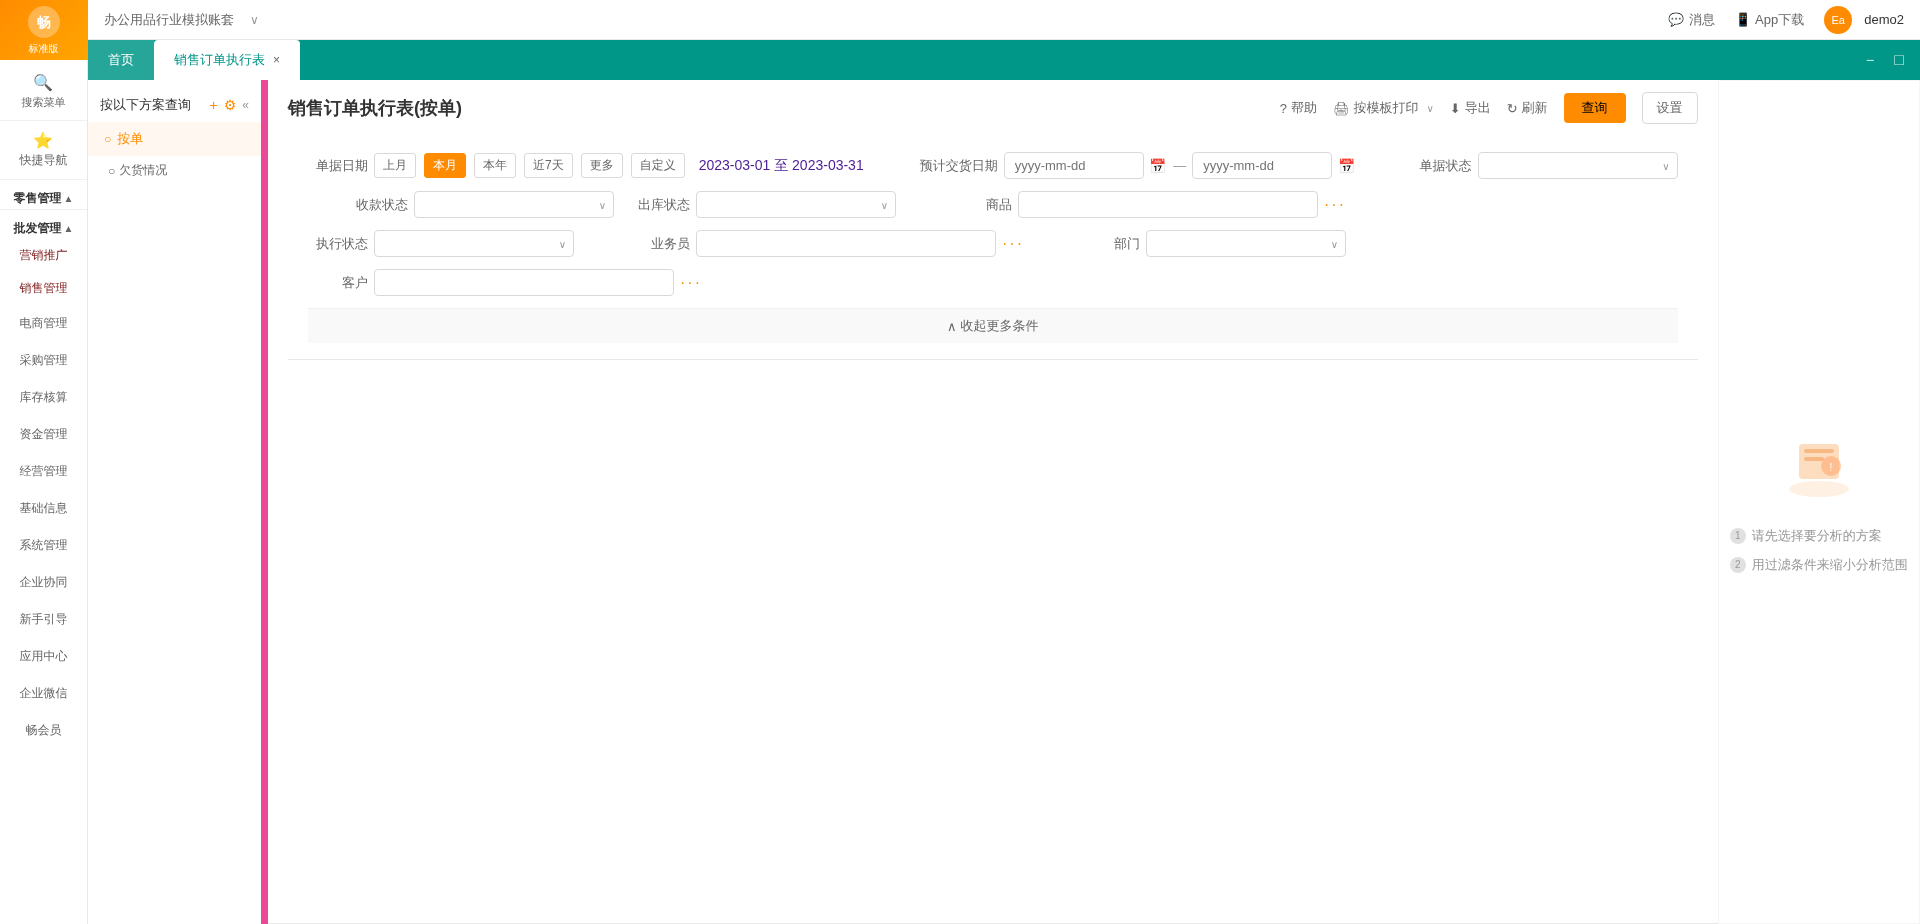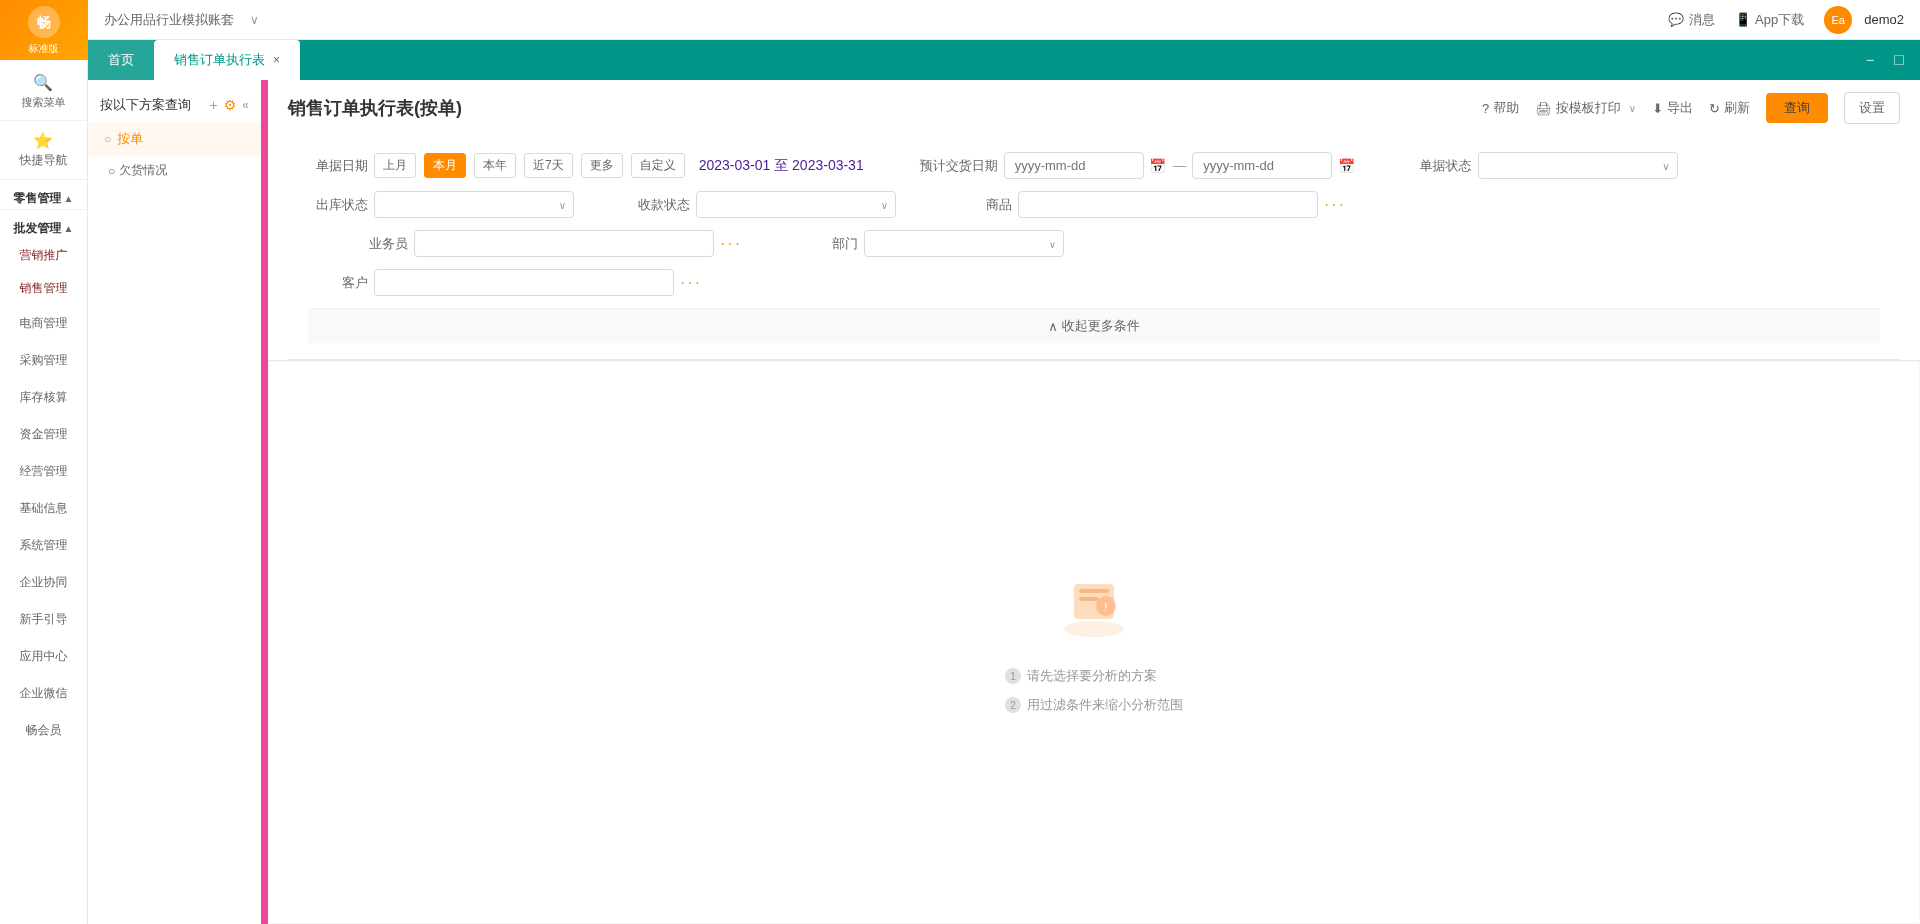--- a/index.html
+++ b/index.html
@@ -50,29 +50,29 @@
     .left-panel-title { font-size: 13px; color: #333; }
     .left-panel-actions { display: flex; gap: 6px; align-items: center; }
     .left-panel-action { color: #ff8c00; cursor: pointer; font-size: 14px; }
     .left-panel-item { padding: 8px 16px; display: flex; align-items: center; gap: 6px; cursor: pointer; font-size: 13px; color: #666; }
     .left-panel-item.active { color: #ff8c00; background: #fff7f0; }
     .left-panel-item .item-icon { font-size: 12px; }
     .left-panel-sub { padding: 6px 20px; font-size: 12px; color: #666; cursor: pointer; display: flex; align-items: center; gap: 4px; }
     .collapse-btn { color: #999; cursor: pointer; font-size: 12px; }
 
     
-    .right-panel { flex: 1; display: flex; flex-direction: column; overflow: hidden; }
+    .right-panel { flex: 1; display: flex; flex-direction: row; overflow: hidden; }
 
     
     .page-header { background: #fff; padding: 12px 20px 0; border-bottom: 1px solid #e8e8e8; }
     .page-title-row { display: flex; align-items: center; justify-content: space-between; margin-bottom: 12px; }
     .page-title { font-size: 18px; font-weight: bold; color: #333; }
     .page-header-actions { display: flex; align-items: center; gap: 16px; }
     .page-header-action { display: flex; align-items: center; gap: 4px; font-size: 13px; color: #666; cursor: pointer; }
-    .btn-primary { background: #ff8c00; color: #404040; border: none; padding: 6px 18px; border-radius: 4px; cursor: pointer; font-size: 13px; }
+    .btn-primary { background: #ff8c00; color: #000000; border: none; padding: 6px 18px; border-radius: 4px; cursor: pointer; font-size: 13px; }
     .btn-default { background: #fff; color: #666; border: 1px solid #d9d9d9; padding: 6px 14px; border-radius: 4px; cursor: pointer; font-size: 13px; }
 
     
     .filter-section { background: #fff; padding: 16px 20px; border-bottom: 1px solid #e8e8e8; }
     .filter-row { display: flex; align-items: center; gap: 16px; margin-bottom: 12px; flex-wrap: nowrap; }
     .filter-item { display: flex; align-items: center; gap: 6px; }
     .filter-label { font-size: 13px; color: #666; white-space: nowrap; min-width: 60px; text-align: right; }
     .filter-input { border: 1px solid #d9d9d9; border-radius: 4px; padding: 5px 10px; font-size: 13px; width: 180px; color: #333; }
     .filter-input::placeholder { color: #bbb; }
     .filter-select { border: 1px solid #d9d9d9; border-radius: 4px; padding: 5px 10px; font-size: 13px; width: 200px; color: #333; background: #fff; appearance: none; cursor: pointer; }
@@ -292,44 +292,52 @@
               <span class="filter-label">单据状态</span>
               <div class="filter-select-wrap">
                 <select class="filter-select">
                   <option value=""></option>
                 </select>
               </div>
             </div>
           </div>
 
           <div class="filter-row">
+            <div class="filter-item" style="margin-left:40px;">
+              <span class="filter-label">收款状态</span>
+              <div class="filter-select-wrap">
+                <select class="filter-select">
+                  <option value=""></option>
+                </select>
+              </div>
+            </div>
             <div class="filter-item">
               <span class="filter-label">出库状态</span>
-              <div class="filter-select-wrap">
-                <select class="filter-select">
-                  <option value=""></option>
-                </select>
-              </div>
-            </div>
-            <div class="filter-item" style="margin-left:40px;">
-              <span class="filter-label">收款状态</span>
               <div class="filter-select-wrap">
                 <select class="filter-select">
                   <option value=""></option>
                 </select>
               </div>
             </div>
             <div class="filter-item" style="margin-left:40px;">
               <span class="filter-label">商品</span>
               <input type="text" class="filter-input" style="width: 300px;">
               <span class="filter-dots">···</span>
             </div>
           </div>
 
           <div class="filter-row">
+            <div class="filter-item">
+              <span class="filter-label">执行状态</span>
+              <div class="filter-select-wrap">
+                <select class="filter-select">
+                  <option value=""></option>
+                </select>
+              </div>
+            </div>
             <div class="filter-item" style="margin-left:40px;">
               <span class="filter-label">业务员</span>
               <input type="text" class="filter-input" style="width: 300px;">
               <span class="filter-dots">···</span>
             </div>
             <div class="filter-item" style="margin-left:40px;">
               <span class="filter-label">部门</span>
               <div class="filter-select-wrap">
                 <select class="filter-select">
                   <option value=""></option>

